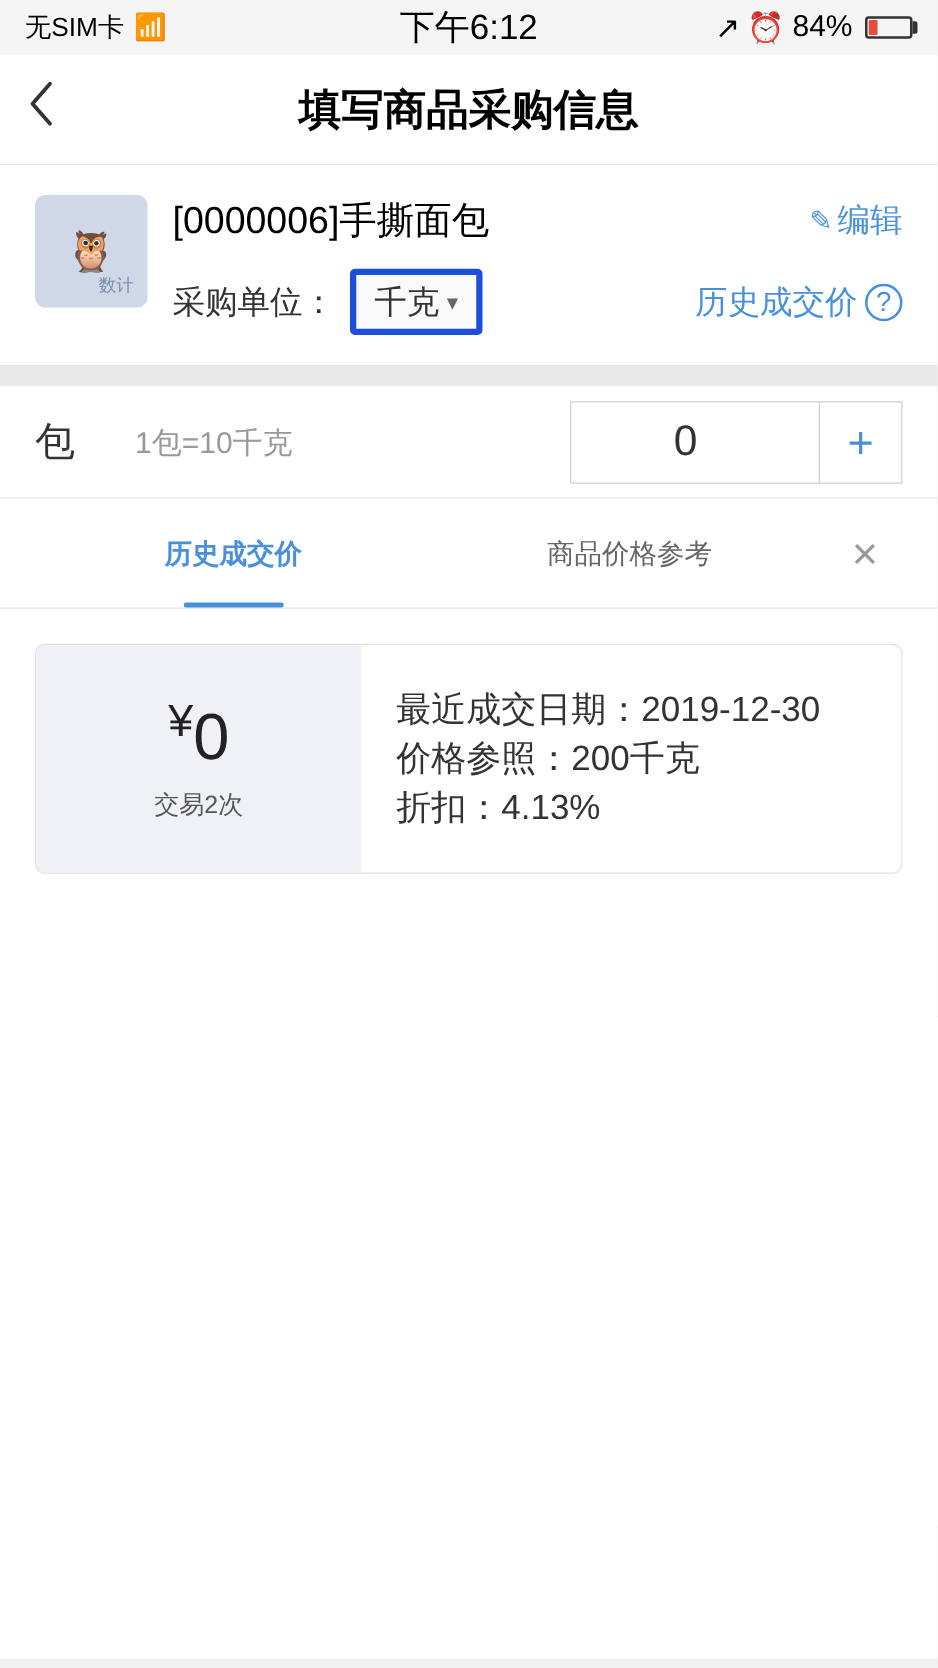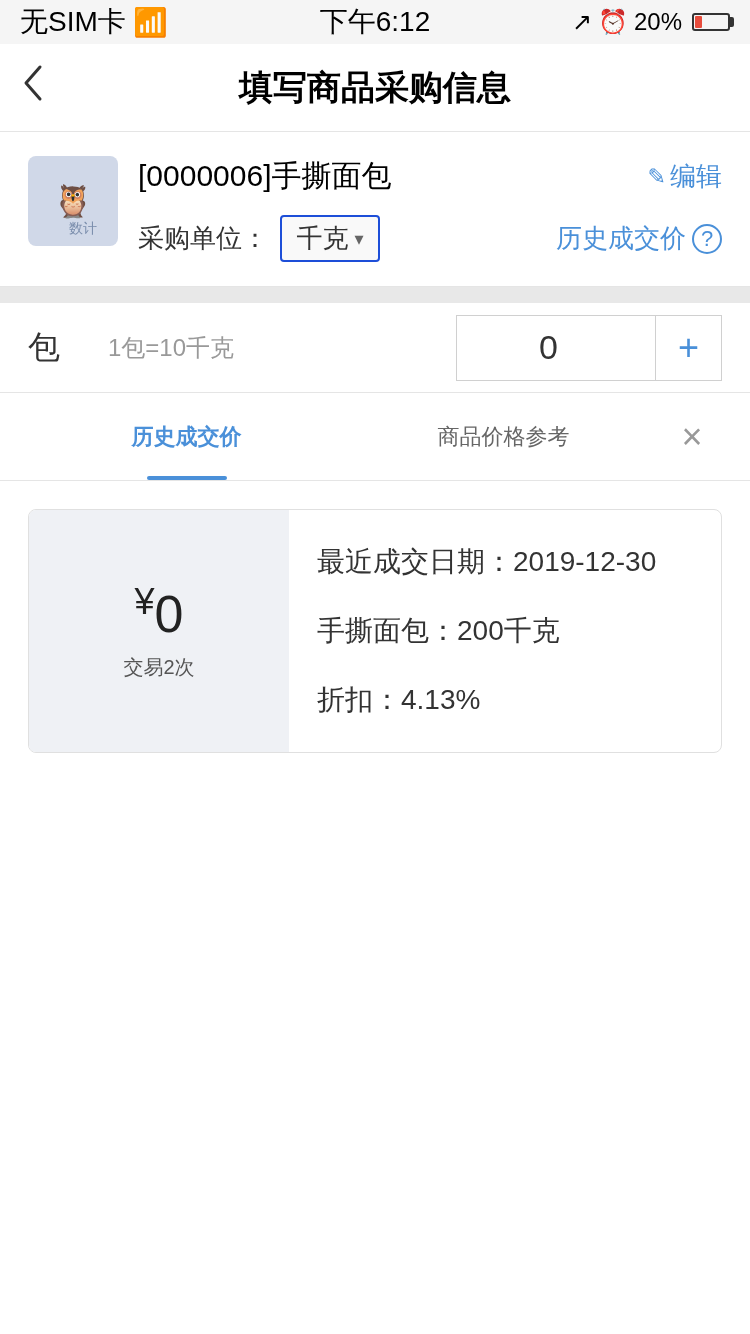--- a/index.html
+++ b/index.html
@@ -15,21 +15,21 @@
     
     .status-bar {
       height: 44px;
       background: #f5f5f5;
       display: flex;
       align-items: center;
       justify-content: space-between;
       padding: 0 20px;
     }
     .status-left {
-      font-size: 28px;
+      font-size: 21px;
       font-weight: 500;
       color: #000;
       display: flex;
       align-items: center;
       gap: 8px;
     }
     .status-center {
       font-size: 28px;
       font-weight: 500;
       color: #000;
@@ -125,21 +125,21 @@
     }
     .thumb-logo {
       font-size: 32px;
       color: #6a7fa0;
     }
     .thumb-sub {
       font-size: 18px;
       color: #8a9ab8;
       position: absolute;
       bottom: 8px;
-      right: 21px;
+      right: 11px;
     }
     .product-info {
       flex: 1;
     }
     .product-name-row {
       display: flex;
       justify-content: space-between;
     }
     .product-name {
       font-size: 30px;
@@ -163,21 +163,21 @@
       justify-content: space-between;
       margin-top: 18px;
     }
     .unit-label {
       font-size: 26px;
       color: #333;
     }
     .unit-select {
       display: inline-flex;
       align-items: center;
-      border: 2px solid #1d4ed8;
+      border: 5px solid #1d4ed8;
       border-radius: 4px;
       padding: 4px 14px;
       font-size: 26px;
       color: #333;
       background: #f9f9f9;
       margin-left: 8px;
       cursor: pointer;
     }
     .unit-select .chevron {
       font-size: 18px;
@@ -346,21 +346,21 @@
     .history-count {
       font-size: 20px;
       color: #555;
       margin-top: 10px;
     }
     .history-right {
       flex: 1;
       padding: 32px 28px;
       display: flex;
       flex-direction: column;
-      gap: 30px;
+      gap: 0;
     }
     .history-detail-row {
       font-size: 28px;
       color: #333;
       line-height: 1.4;
     }
 
     
     .bottom-white {
       background: #fff;
@@ -373,21 +373,21 @@
 
 <div class="status-bar">
   <div class="status-left">
     <span>无SIM卡</span>
     <span>📶</span>
   </div>
   <div class="status-center">下午6:12</div>
   <div class="status-right">
     <span>↗</span>
     <span>⏰</span>
-    <span>20%</span>
+    <span>84%</span>
     <div class="battery-box">
       <div class="battery-indicator">
         <div class="battery-fill"></div>
       </div>
     </div>
   </div>
 </div>
 
 <div class="nav-bar">
   <span class="nav-back">
@@ -463,21 +463,21 @@
       <div class="history-price">
         <span class="currency">¥</span><span>0</span>
       </div>
       <div class="history-count">交易2次</div>
     </div>
     <div class="history-right">
       <div class="history-detail-row">
         <span>最近成交日期：</span><span>2019-12-30</span>
       </div>
       <div class="history-detail-row">
-        <span>手撕面包：</span><span>200千克</span>
+        <span>价格参照：</span><span>200千克</span>
       </div>
       <div class="history-detail-row">
         <span>折扣：</span><span>4.13%</span>
       </div>
     </div>
   </div>
 </div>
 
 <div class="bottom-white"></div>
 

